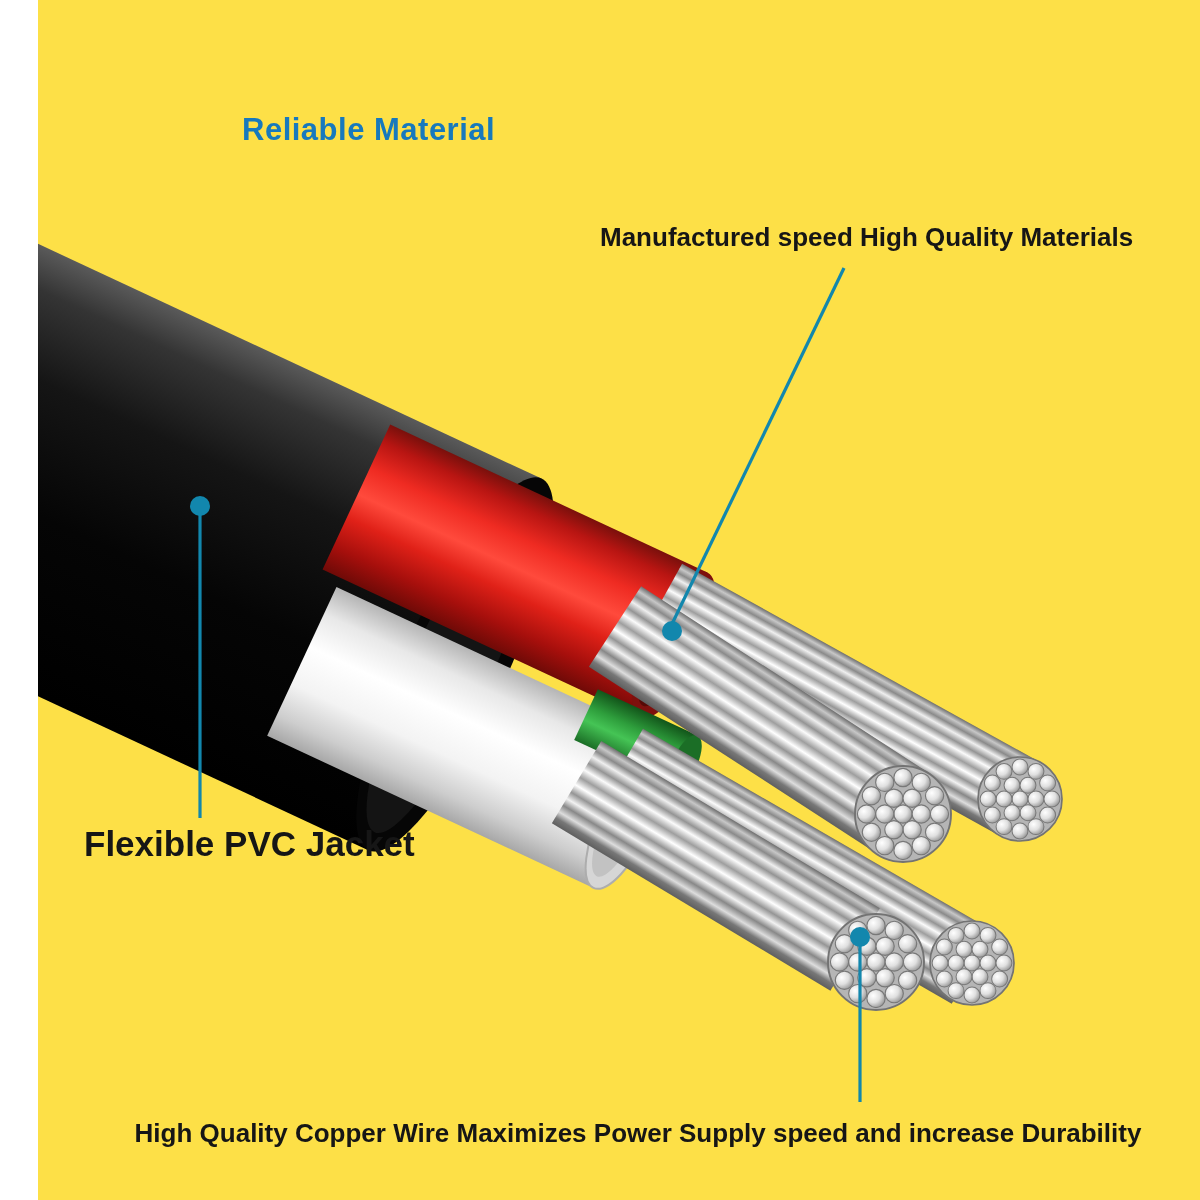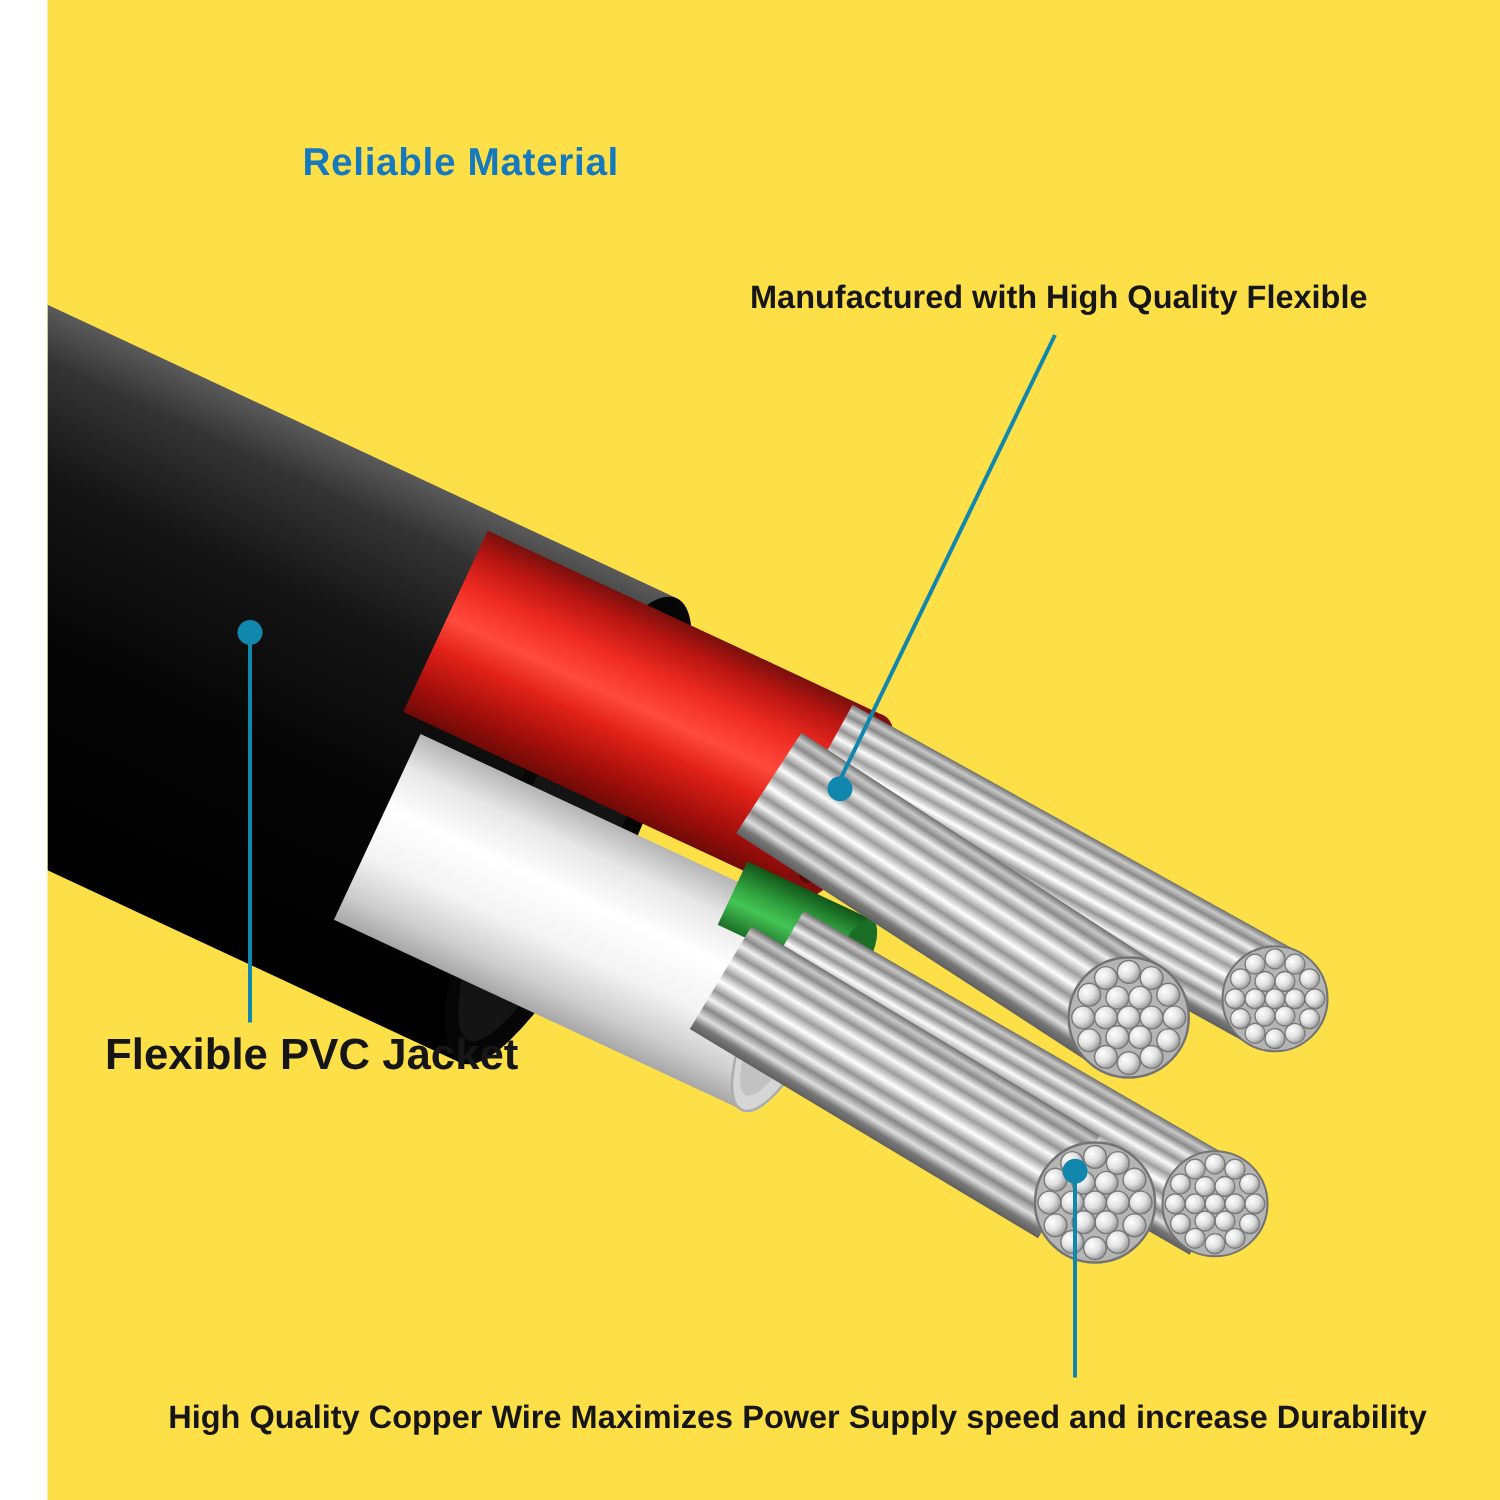--- a/index.html
+++ b/index.html
@@ -160,17 +160,17 @@
       <circle class="callout-dot" cx="162" cy="506" r="10"></circle>
       <line class="callout-line" x1="162" y1="512" x2="162" y2="818"></line>
     </g>
     <g>
       <circle class="callout-dot" cx="822" cy="937" r="10"></circle>
       <line class="callout-line" x1="822" y1="944" x2="822" y2="1102"></line>
     </g>
   </svg>
 
   <div class="label title">Reliable Material</div>
-  <div class="label materials">Manufactured with High Quality Flexible</div>
+  <div class="label materials">Manufactured speed High Quality Materials</div>
   <div class="label jacket">Flexible PVC Jacket</div>
   <div class="label copper">High Quality Copper Wire Maximizes Power Supply speed and increase Durability</div>
 
 </div>
 
 </body></html>

